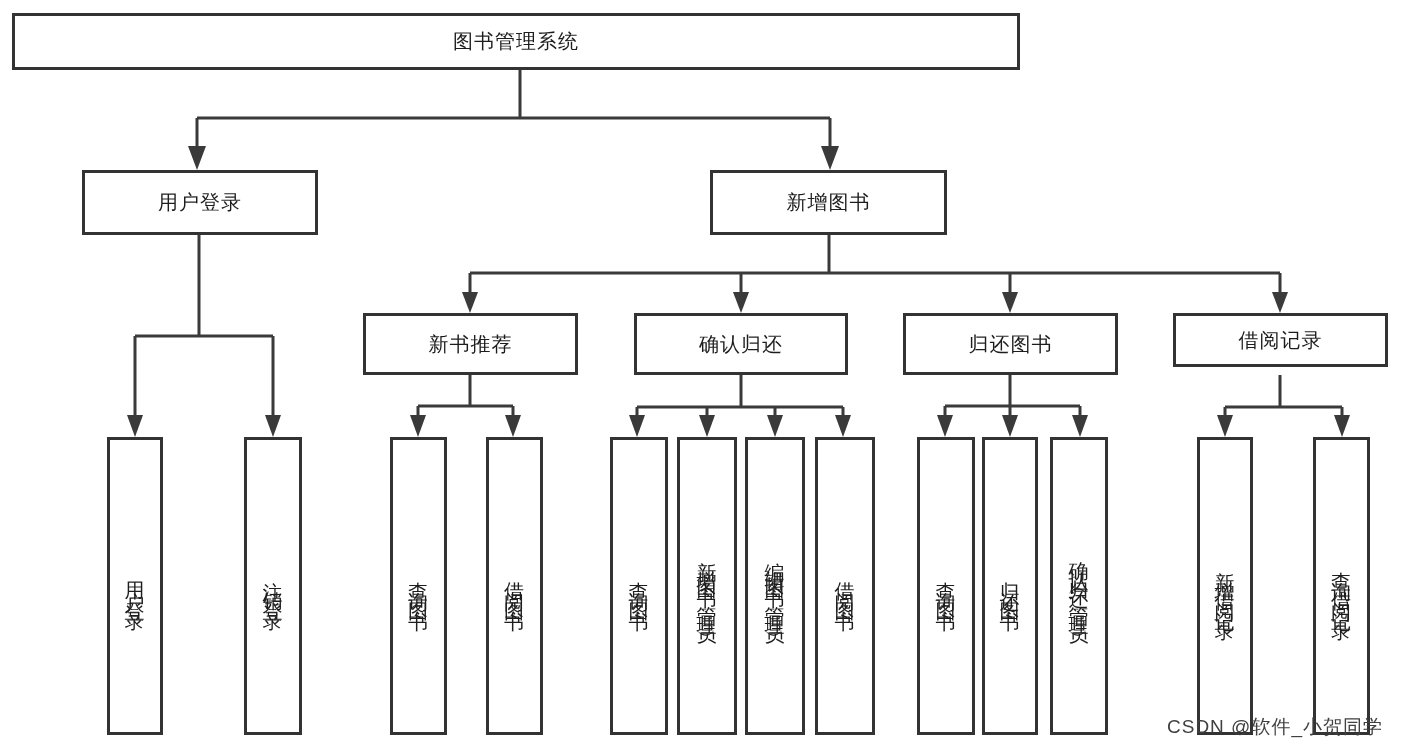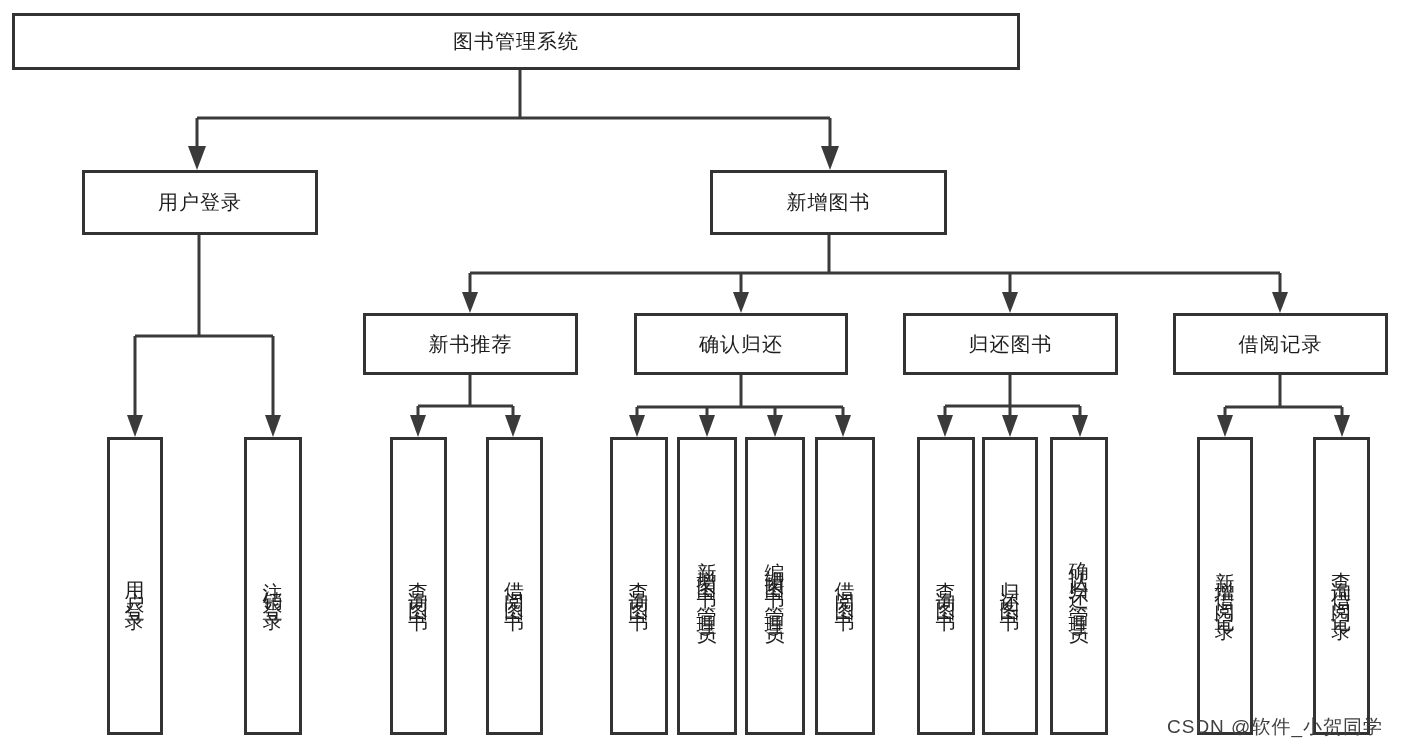--- a/index.html
+++ b/index.html
@@ -91,21 +91,21 @@
 
   <div class="hbox" style="left:363px; top:313px; width:215px; height:62px;">
     <span>新书推荐</span>
   </div>
   <div class="hbox" style="left:634px; top:313px; width:214px; height:62px;">
     <span>确认归还</span>
   </div>
   <div class="hbox" style="left:903px; top:313px; width:215px; height:62px;">
     <span>归还图书</span>
   </div>
-  <div class="hbox" style="left:1173px; top:313px; width:215px; height:62px;">
+  <div class="hbox" style="left:1173px; top:313px; width:215px; height:54px;">
     <span>借阅记录</span>
   </div>
 
   <div class="vbox" style="left:107px; width:56px;">
     <span class="vtext">用户登录</span>
   </div>
   <div class="vbox" style="left:244px; width:58px;">
     <span class="vtext">注销登录</span>
   </div>
 

